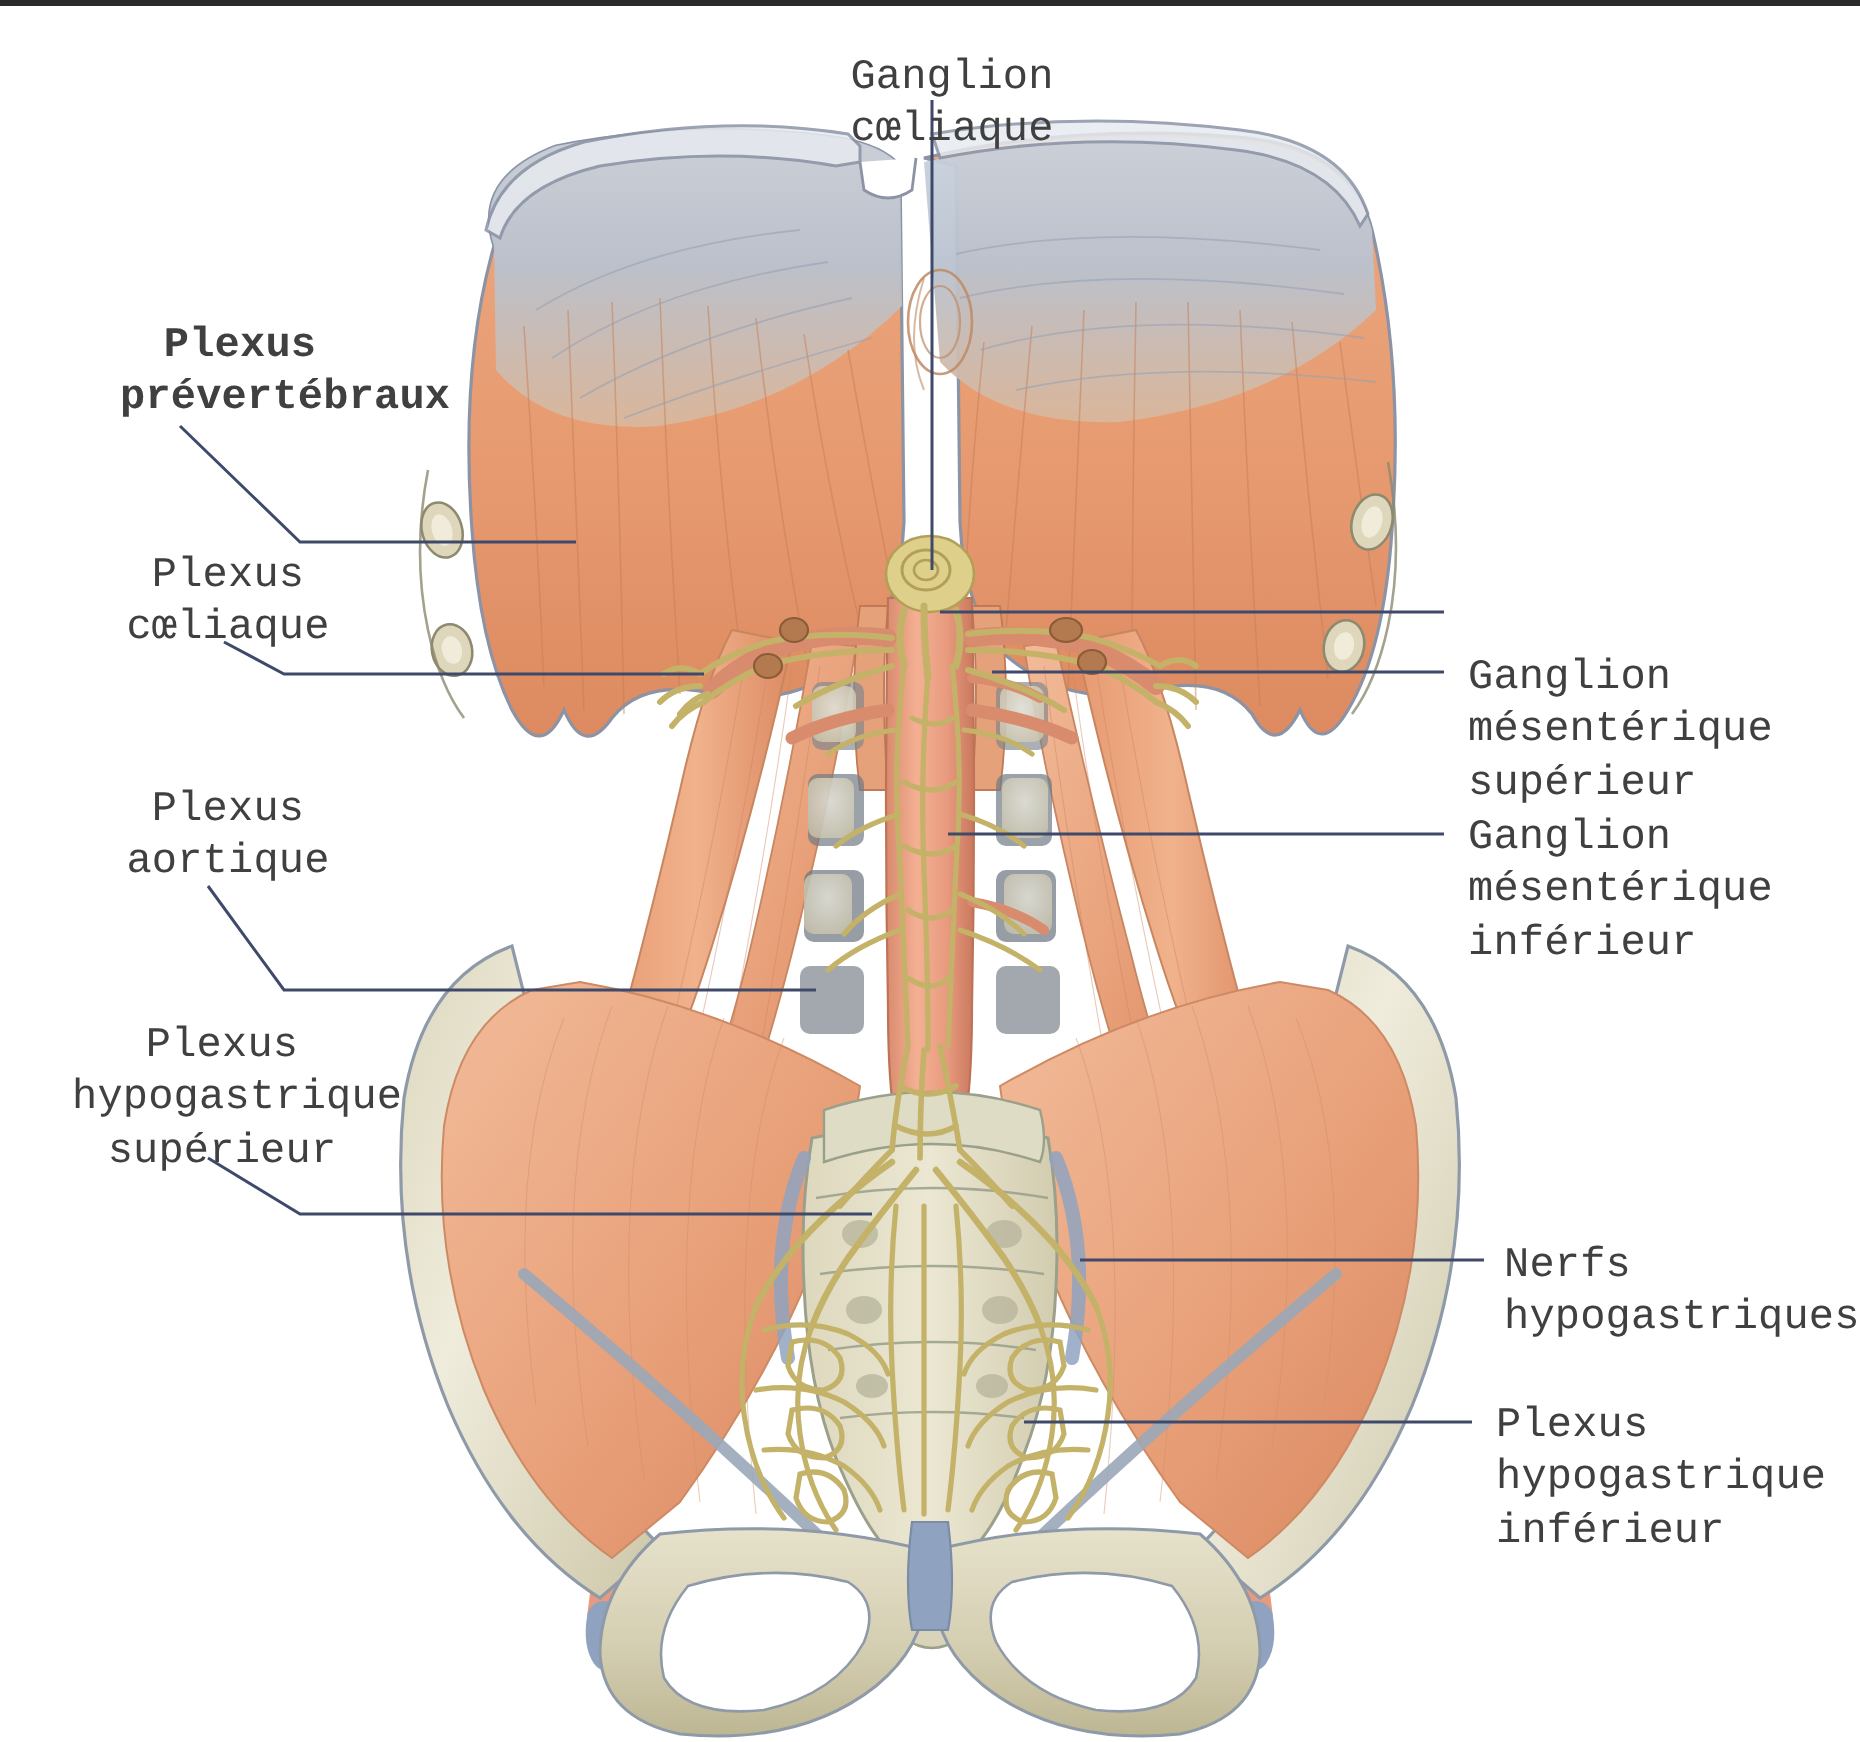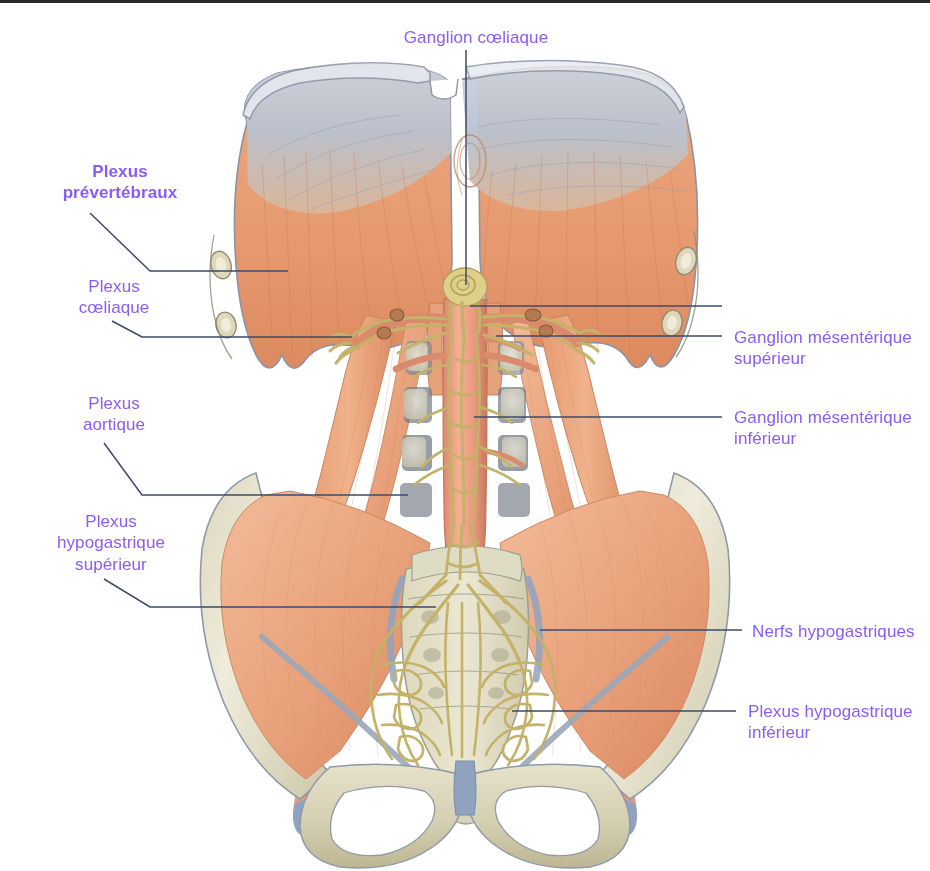--- a/index.html
+++ b/index.html
@@ -23,25 +23,26 @@
   }
   svg.art{
     position:absolute;
     left:0; top:0;
     width:930px;
     height:871px;
     display:block;
   }
   .lbl{
     position:absolute;
-    font-size:17px;
-    color:#8b5cf6;
+    font-size:21px;
+    color:#404040;
     line-height:1.26;
     white-space:pre-line;
     letter-spacing:.1px;
+    font-family:Liberation Mono, monospace;
   }
   .lbl.bold{ font-weight:bold; }
   .lbl.r{ text-align:left; }
   .lbl.l{ text-align:center; }
 </style>
 </head>
 <body>
 
 <div id="page">
   <div id="figure">

